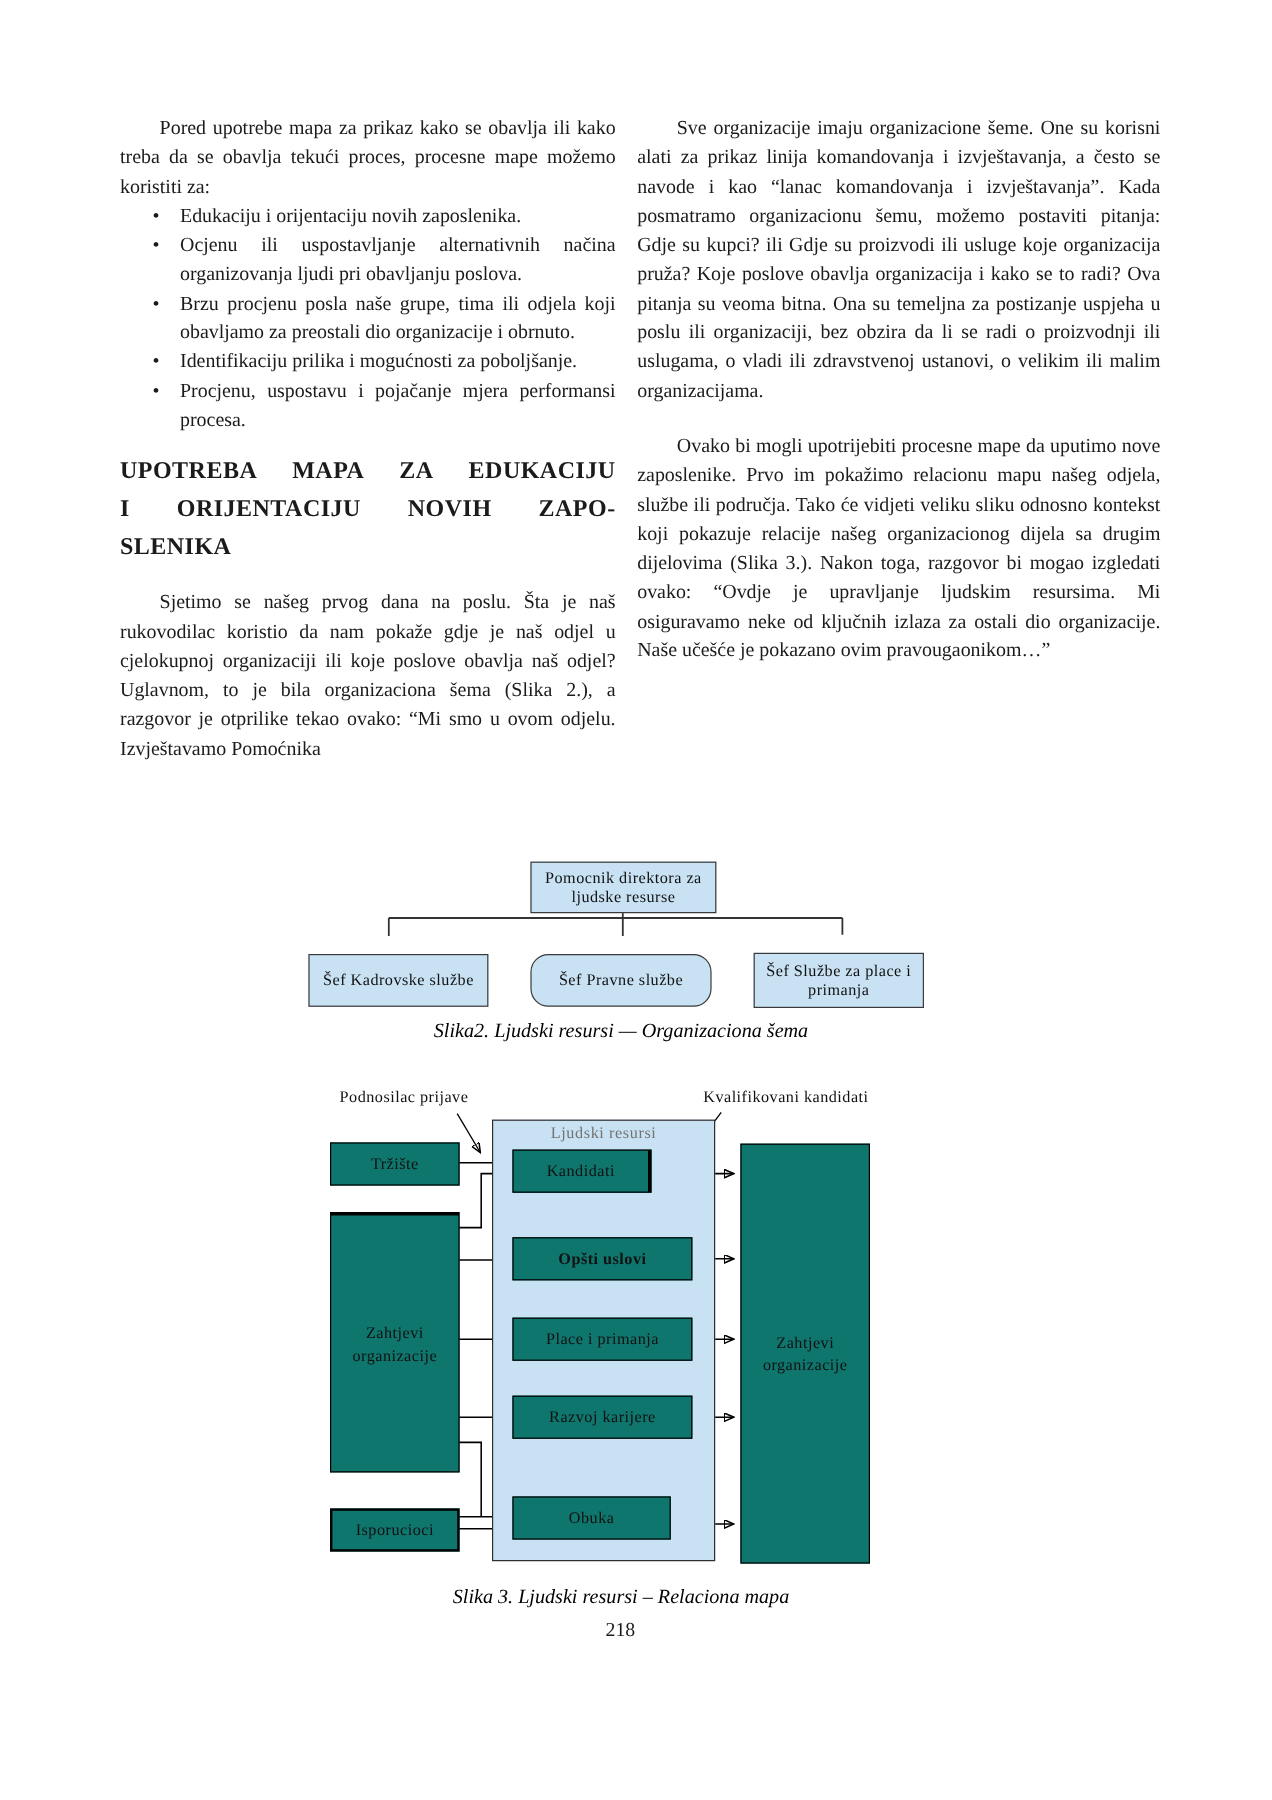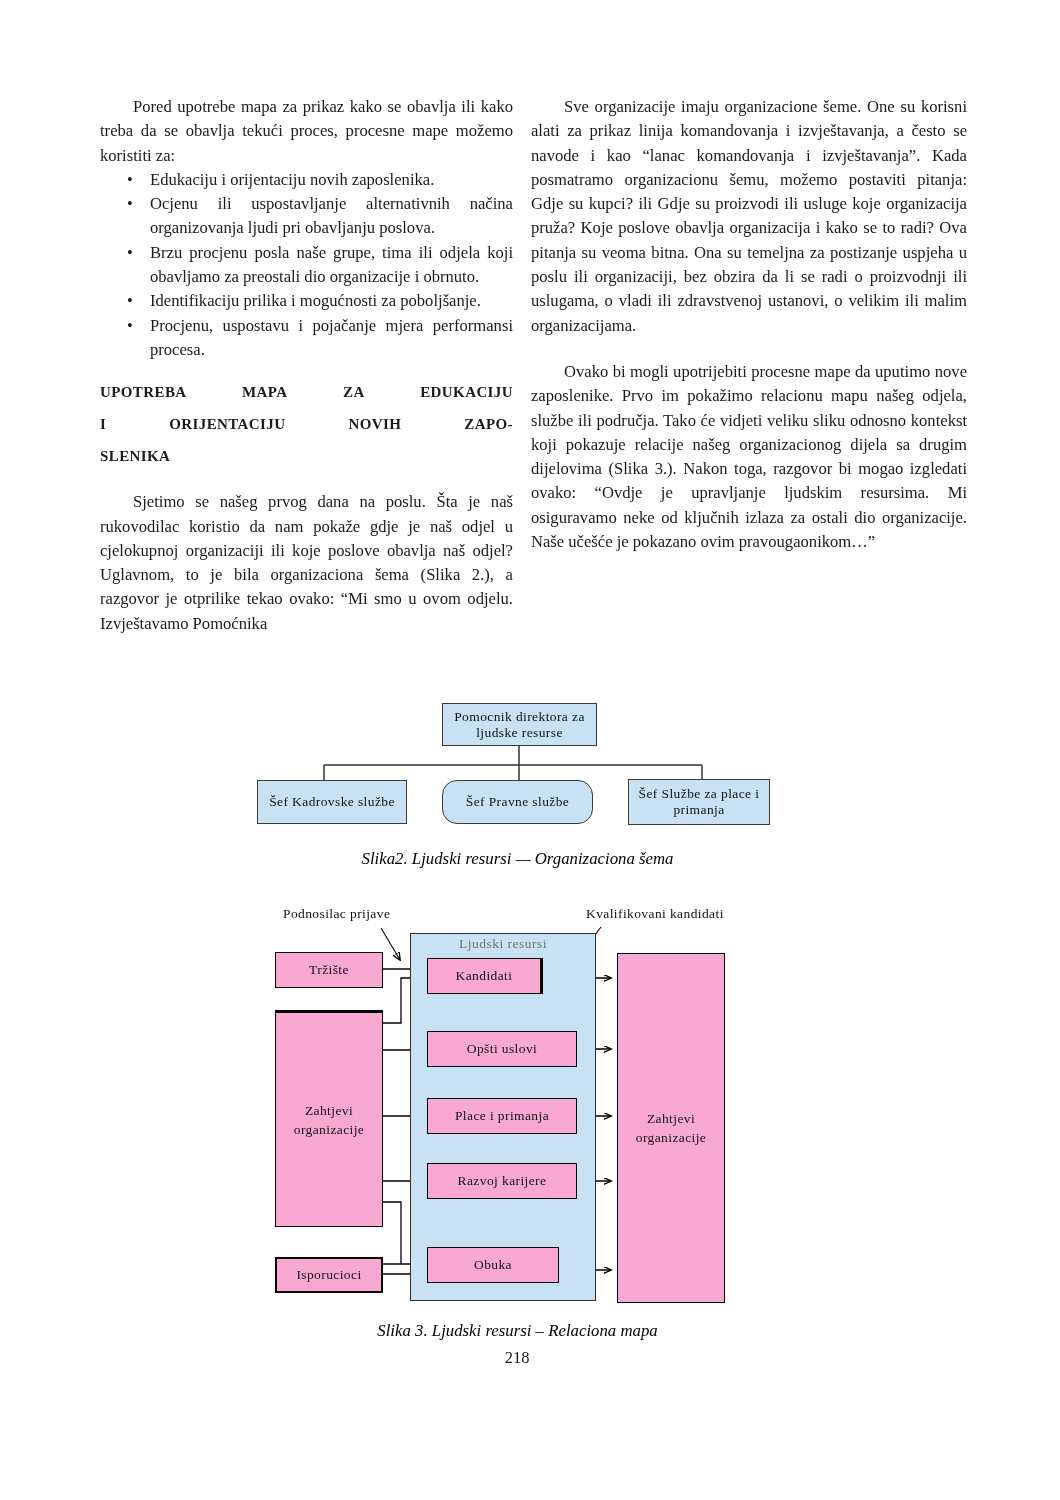--- a/index.html
+++ b/index.html
@@ -9,30 +9,30 @@
     font-family:"Liberation Serif","DejaVu Serif",serif; color:#1b1b1b;
   }
   .col { position:absolute; top:95px; font-size:16.6px; line-height:24.3px; text-align:justify; }
   .col-left  { left:100px; width:413px; }
   .col-right { left:531px; width:436px; }
   .para { margin:0; }
   .indent { text-indent:33px; }
   .gap-top { margin-top:22px; }
   .bullet-item { position:relative; padding-left:50px; text-align:justify; }
   .bullet-dot { position:absolute; left:27px; top:0; }
-  .heading { margin:14px 0 18px 0; font-size:15px; line-height:32px; font-weight:bold; letter-spacing:0.4px; }
+  .heading { margin:14px 0 18px 0; font-size:20px; line-height:32px; font-weight:bold; letter-spacing:0.4px; }
   .hline { text-align:left; }
   .hline.stretch { text-align:justify; text-align-last:justify; }
   .figbox {
     position:absolute; box-sizing:border-box; z-index:2;
     display:flex; align-items:center; justify-content:center; text-align:center;
     font-size:13.5px; line-height:16px; letter-spacing:0.4px; color:#111;
   }
-  .orgbox { background:#c8e2f4; border:1.5px solid #3a3a3a; padding:2px 6px; }
-  .whitebox { background:#f9a8d4; border:1.4px solid #000; padding:2px 6px; }
+  .orgbox { background:#c8e2f4; border:1.5px solid #3a3a3a; padding:2px 6px;margin-top:15px; }
+  .whitebox { background:#0f766e; border:1.4px solid #000; padding:2px 6px; }
   .hr-container {
     position:absolute; z-index:1; box-sizing:border-box;
     background:#c8e2f4; border:1.5px solid #2f2f2f;
   }
   .hr-title { position:absolute; left:410px; top:936px; width:186px; text-align:center;
     font-size:13.5px; letter-spacing:0.5px; z-index:2; color:#737373; }
   .fig-label { position:absolute; z-index:3; font-size:13.5px; letter-spacing:0.4px; white-space:nowrap; color:#111; }
   .caption { position:absolute; left:100px; width:835px; text-align:center;
     font-style:italic; font-size:16.8px; color:#000000; }
   .page-number { position:absolute; left:0px; top:1348px; width:1034px; text-align:center; font-size:16.5px; }
@@ -123,21 +123,21 @@
   </div>
 
   <div>
     <div class="fig-label" style="left:283px; top:906px;">Podnosilac prijave</div>
     <div class="fig-label" style="left:586px; top:906px;">Kvalifikovani kandidati</div>
 
     <div class="hr-container" style="left:410px; top:933px; width:186px; height:368px;"></div>
     <div class="hr-title">Ljudski resursi</div>
 
     <div class="figbox whitebox" style="left:427px; top:958px; width:116px; height:36px; border-right-width:3px;">Kandidati</div>
-    <div class="figbox whitebox" style="left:427px; top:1031px; width:150px; height:36px;">Opšti uslovi</div>
+    <div class="figbox whitebox" style="left:427px; top:1031px; width:150px; height:36px;font-weight:bold;">Opšti uslovi</div>
     <div class="figbox whitebox" style="left:427px; top:1098px; width:150px; height:36px;">Place i primanja</div>
     <div class="figbox whitebox" style="left:427px; top:1163px; width:150px; height:36px;">Razvoj karijere</div>
     <div class="figbox whitebox" style="left:427px; top:1247px; width:132px; height:36px;">Obuka</div>
 
     <div class="figbox whitebox" style="left:275px; top:952px; width:108px; height:36px;">Tržište</div>
     <div class="figbox whitebox" style="left:275px; top:1010px; width:108px; height:217px; border-top-width:3px; line-height:19px;">Zahtjevi organizacije</div>
     <div class="figbox whitebox" style="left:275px; top:1257px; width:108px; height:36px; border-width:2px;">Isporucioci</div>
 
     <div class="figbox whitebox" style="left:617px; top:953px; width:108px; height:350px; border-width:1.6px; line-height:19px;">Zahtjevi organizacije</div>
 

